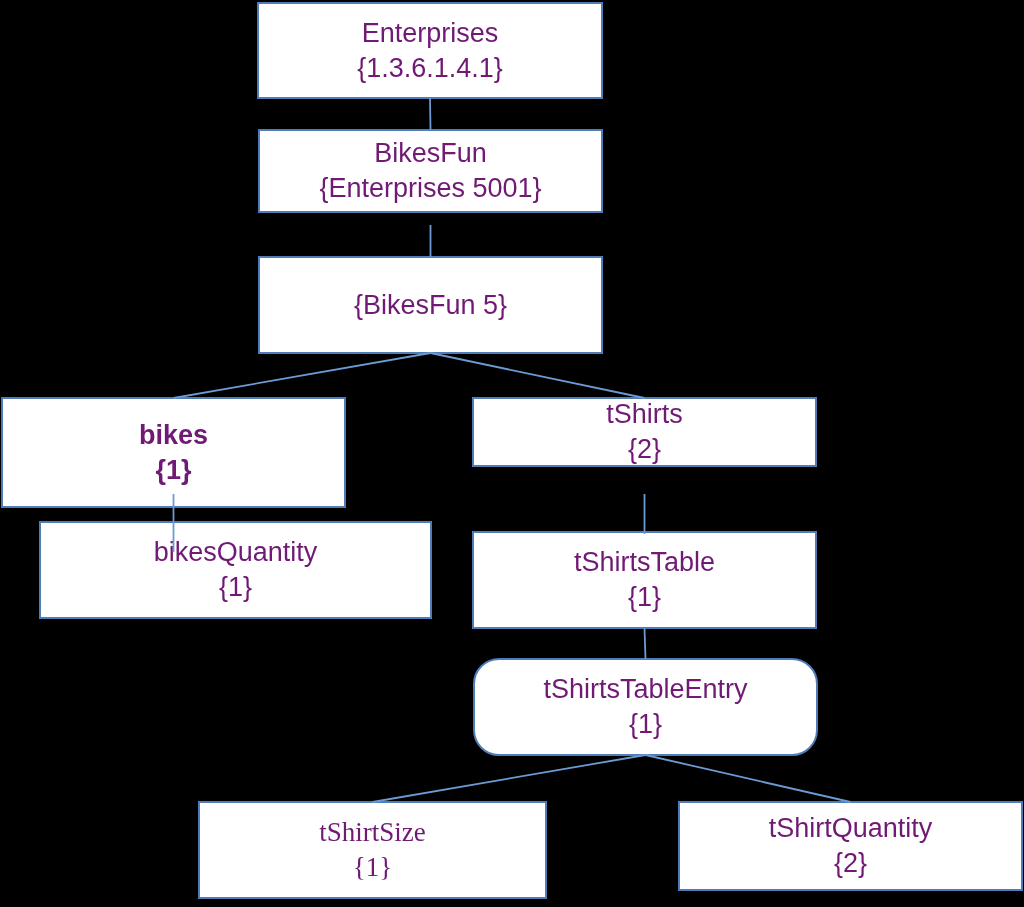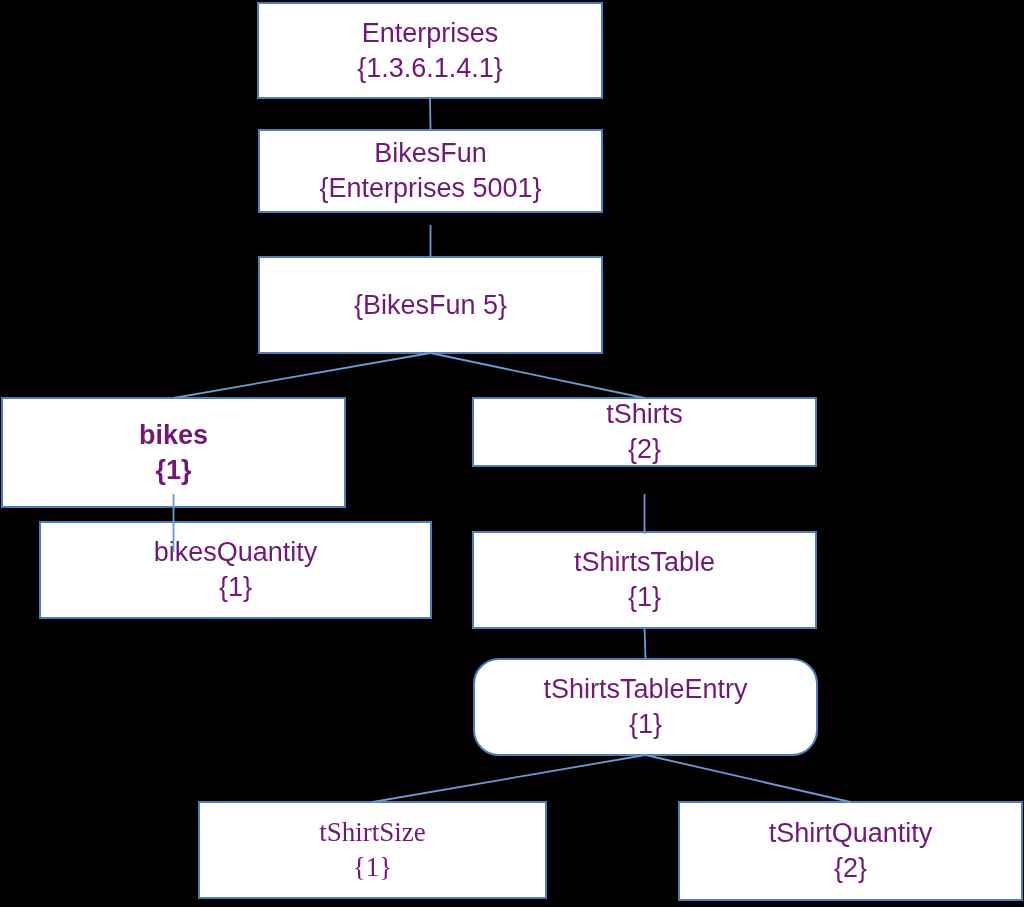--- a/index.html
+++ b/index.html
@@ -36,21 +36,21 @@
   }
   #node-enterprises      { left: 257px; top: 2px;   width: 346px; height: 97px; }
   #node-bikesFun         { left: 258px; top: 129px; width: 345px; height: 84px; }
   #node-bikesFunProducts { left: 258px; top: 256px; width: 345px; height: 98px; }
   #node-bikes            { left: 1px;   top: 397px; width: 345px; height: 111px; font-weight: bold; }
   #node-tShirts          { left: 472px; top: 397px; width: 345px; height: 70px; }
   #node-bikesQuantity    { left: 1px;   top: 521px; width: 393px; height: 98px; margin-left: 38px; }
   #node-tShirtsTable     { left: 472px; top: 531px; width: 345px; height: 98px; align-items: center; }
   #node-tShirtsTableEntry{ left: 473px; top: 658px; width: 345px; height: 98px; border-radius: 26px; }
   #node-tShirtSize       { left: 198px; top: 801px; width: 349px; height: 98px; font-family: Liberation Serif, serif; }
-  #node-tShirtQuantity   { left: 678px; top: 801px; width: 345px; height: 100px; }
+  #node-tShirtQuantity   { left: 678px; top: 801px; width: 345px; height: 90px; }
   #connector-layer {
     position: absolute;
     left: 0; top: 0;
     width: 1024px;
     height: 907px;
     z-index: 2;
     pointer-events: none;
   }
 </style>
 </head>

